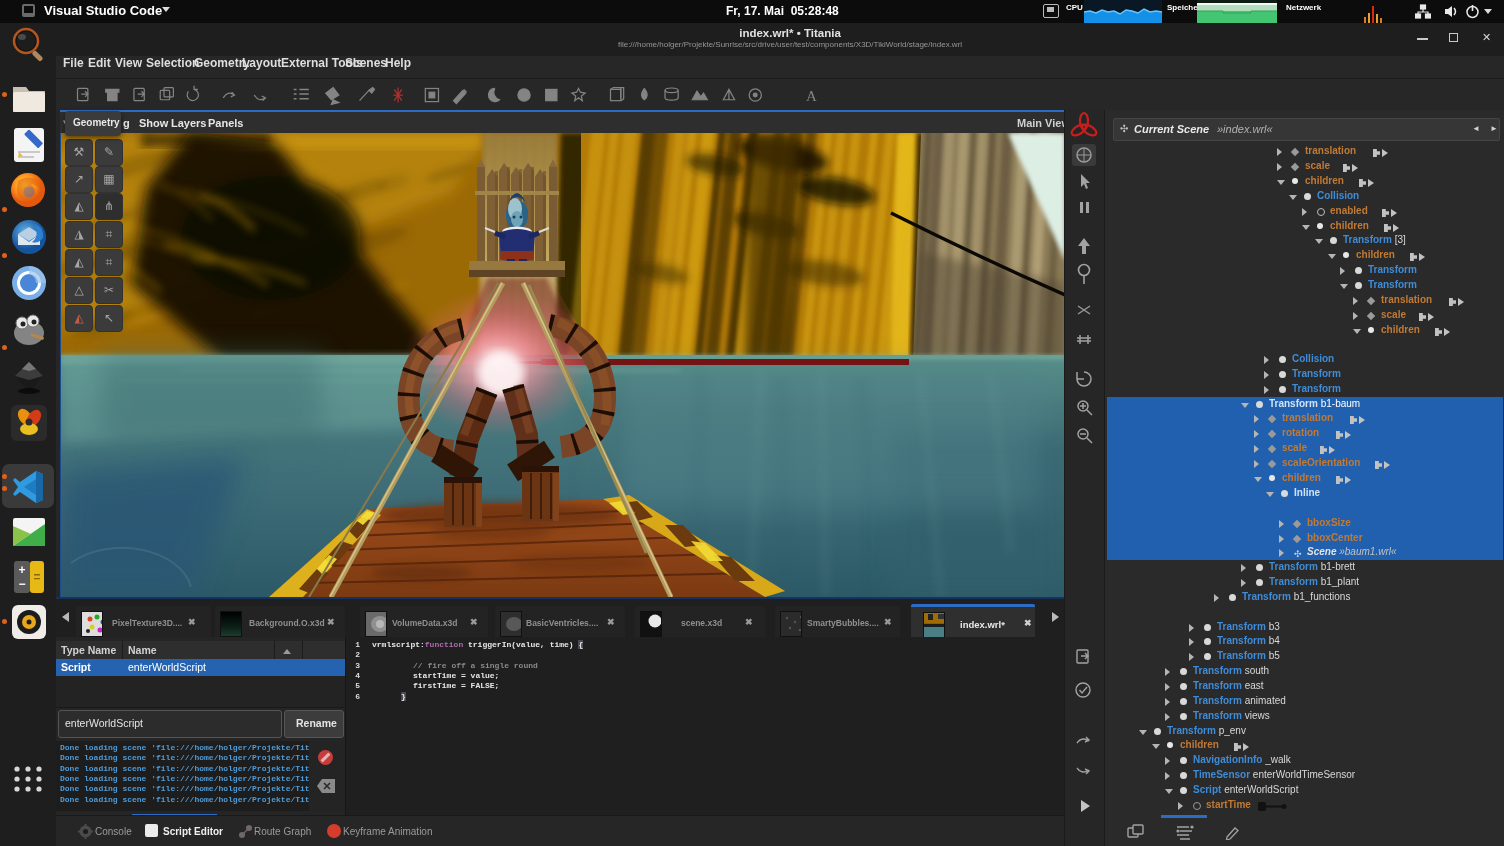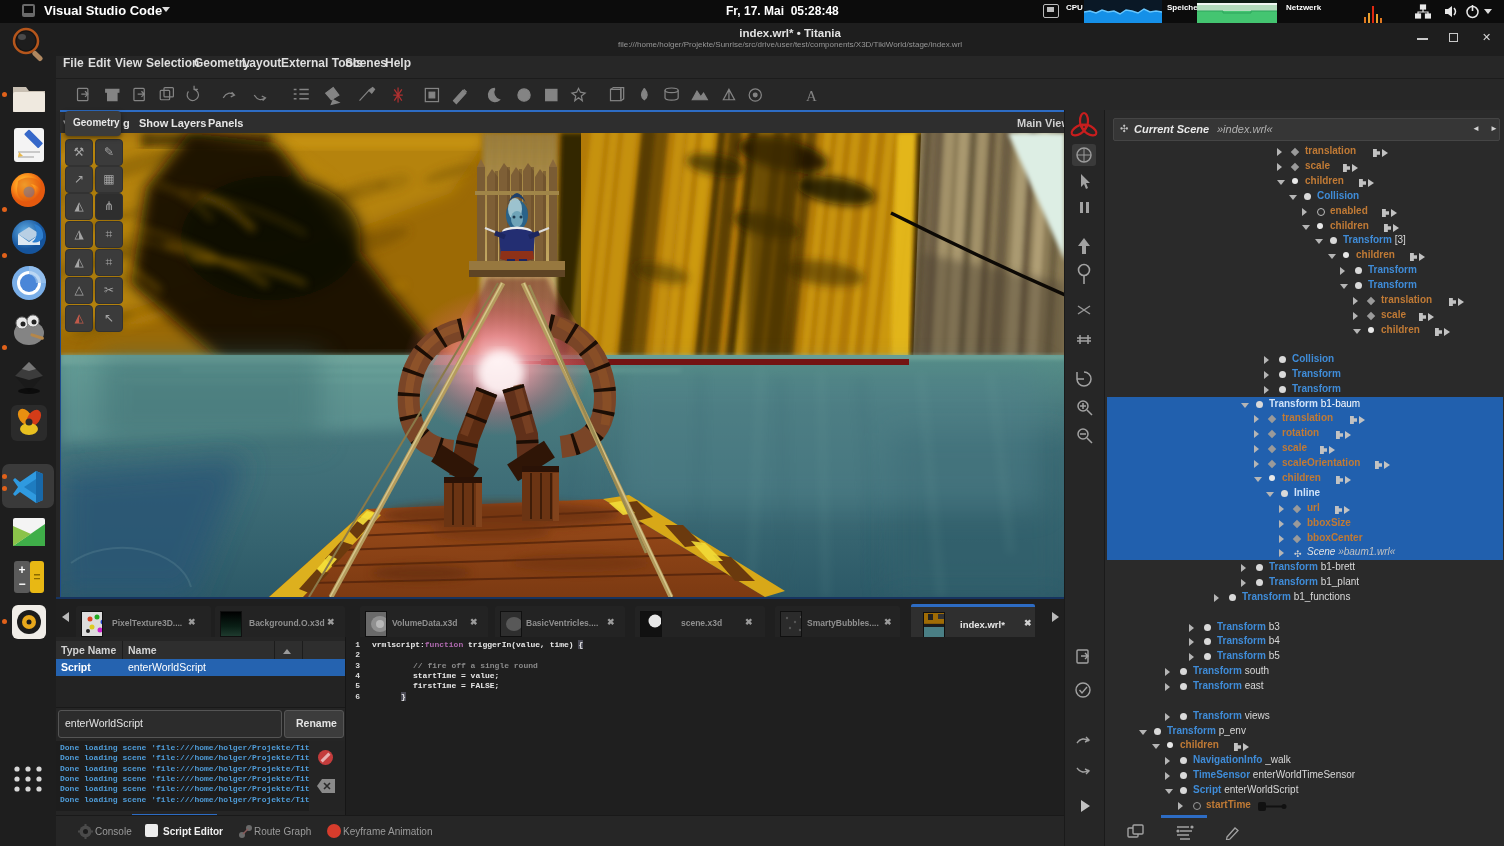--- a/index.html
+++ b/index.html
@@ -926,40 +926,34 @@
         <span class="tri trd" style="left:149px"></span>
         <span class="nico" style="left:164px;width:6px;height:6px;background:#e8e8e8"></span>
         <span style="position:absolute;left:177px;top:1px"><span class="fname">children</span></span>
         <span class="conn" style="left:231px"><span class="c1"></span><span class="c2"></span></span>
       </div>
  <div class="trow" style="left:0;top:376px;width:400px">
         <span class="tri trd" style="left:161px"></span>
         <span class="nico" style="left:176px"></span>
         <span style="position:absolute;left:189px;top:1px"><span class="ntype" style="color:#cfe2f8">Inline</span></span>
       </div>
- <div class="trow" style="left:0;top:391px;width:400px">
-        <span class="tri tre" style="left:174px"></span>
-        <span class="fico" style="left:189px"></span>
-        <span style="position:absolute;left:202px;top:1px"><span class="fname">url</span></span>
-        <span class="conn" style="left:230px"><span class="c1"></span><span class="c2"></span></span>
-      </div>
  <div class="trow" style="left:0;top:406px;width:400px">
         <span class="tri tre" style="left:174px"></span>
         <span class="fico" style="left:189px"></span>
         <span style="position:absolute;left:202px;top:1px"><span class="fname">bboxSize</span></span>
       </div>
  <div class="trow" style="left:0;top:421px;width:400px">
         <span class="tri tre" style="left:174px"></span>
         <span class="fico" style="left:189px"></span>
         <span style="position:absolute;left:202px;top:1px"><span class="fname">bboxCenter</span></span>
       </div>
  <div class="trow" style="left:0;top:435px;width:400px">
         <span class="tri tre" style="left:174px"></span>
         <span style="position:absolute;left:189px;top:4px;font-size:9px;color:#cfcfcf">✣</span>
-        <span style="position:absolute;left:202px;top:1px"><span style="font-weight:normal;font-style:italic;color:#e2e2e2">Scene</span> <span style="font-style:italic;color:#c2c2c2">»baum1.wrl«</span></span>
+        <span style="position:absolute;left:202px;top:1px"><span style="font-weight:bold;font-style:italic;color:#e2e2e2">Scene</span> <span style="font-style:italic;color:#c2c2c2">»baum1.wrl«</span></span>
       </div>
  <div class="trow" style="left:0;top:450px;width:400px">
         <span class="tri tre" style="left:136px"></span>
         <span class="nico" style="left:151px"></span>
         <span style="position:absolute;left:164px;top:1px"><span class="ntype">Transform</span> <span class="nname">b1-brett</span></span>
       </div>
  <div class="trow" style="left:0;top:465px;width:400px">
         <span class="tri tre" style="left:136px"></span>
         <span class="nico" style="left:151px"></span>
         <span style="position:absolute;left:164px;top:1px"><span class="ntype">Transform</span> <span class="nname">b1_plant</span></span>
@@ -986,20 +980,25 @@
       </div>
  <div class="trow" style="left:0;top:554px;width:400px">
         <span class="tri tre" style="left:60px"></span>
         <span class="nico" style="left:75px"></span>
         <span style="position:absolute;left:88px;top:1px"><span class="ntype">Transform</span> <span class="nname">south</span></span>
       </div>
  <div class="trow" style="left:0;top:569px;width:400px">
         <span class="tri tre" style="left:60px"></span>
         <span class="nico" style="left:75px"></span>
         <span style="position:absolute;left:88px;top:1px"><span class="ntype">Transform</span> <span class="nname">east</span></span>
+      </div>
+ <div class="trow" style="left:0;top:584px;width:400px">
+        <span class="tri tre" style="left:60px"></span>
+        <span class="nico" style="left:75px"></span>
+        <span style="position:absolute;left:88px;top:1px"><span class="ntype">Transform</span> <span class="nname">animated</span></span>
       </div>
  <div class="trow" style="left:0;top:599px;width:400px">
         <span class="tri tre" style="left:60px"></span>
         <span class="nico" style="left:75px"></span>
         <span style="position:absolute;left:88px;top:1px"><span class="ntype">Transform</span> <span class="nname">views</span></span>
       </div>
  <div class="trow" style="left:0;top:614px;width:400px">
         <span class="tri trd" style="left:34px"></span>
         <span class="nico" style="left:49px"></span>
         <span style="position:absolute;left:62px;top:1px"><span class="ntype">Transform</span> <span class="nname">p_env</span></span>

